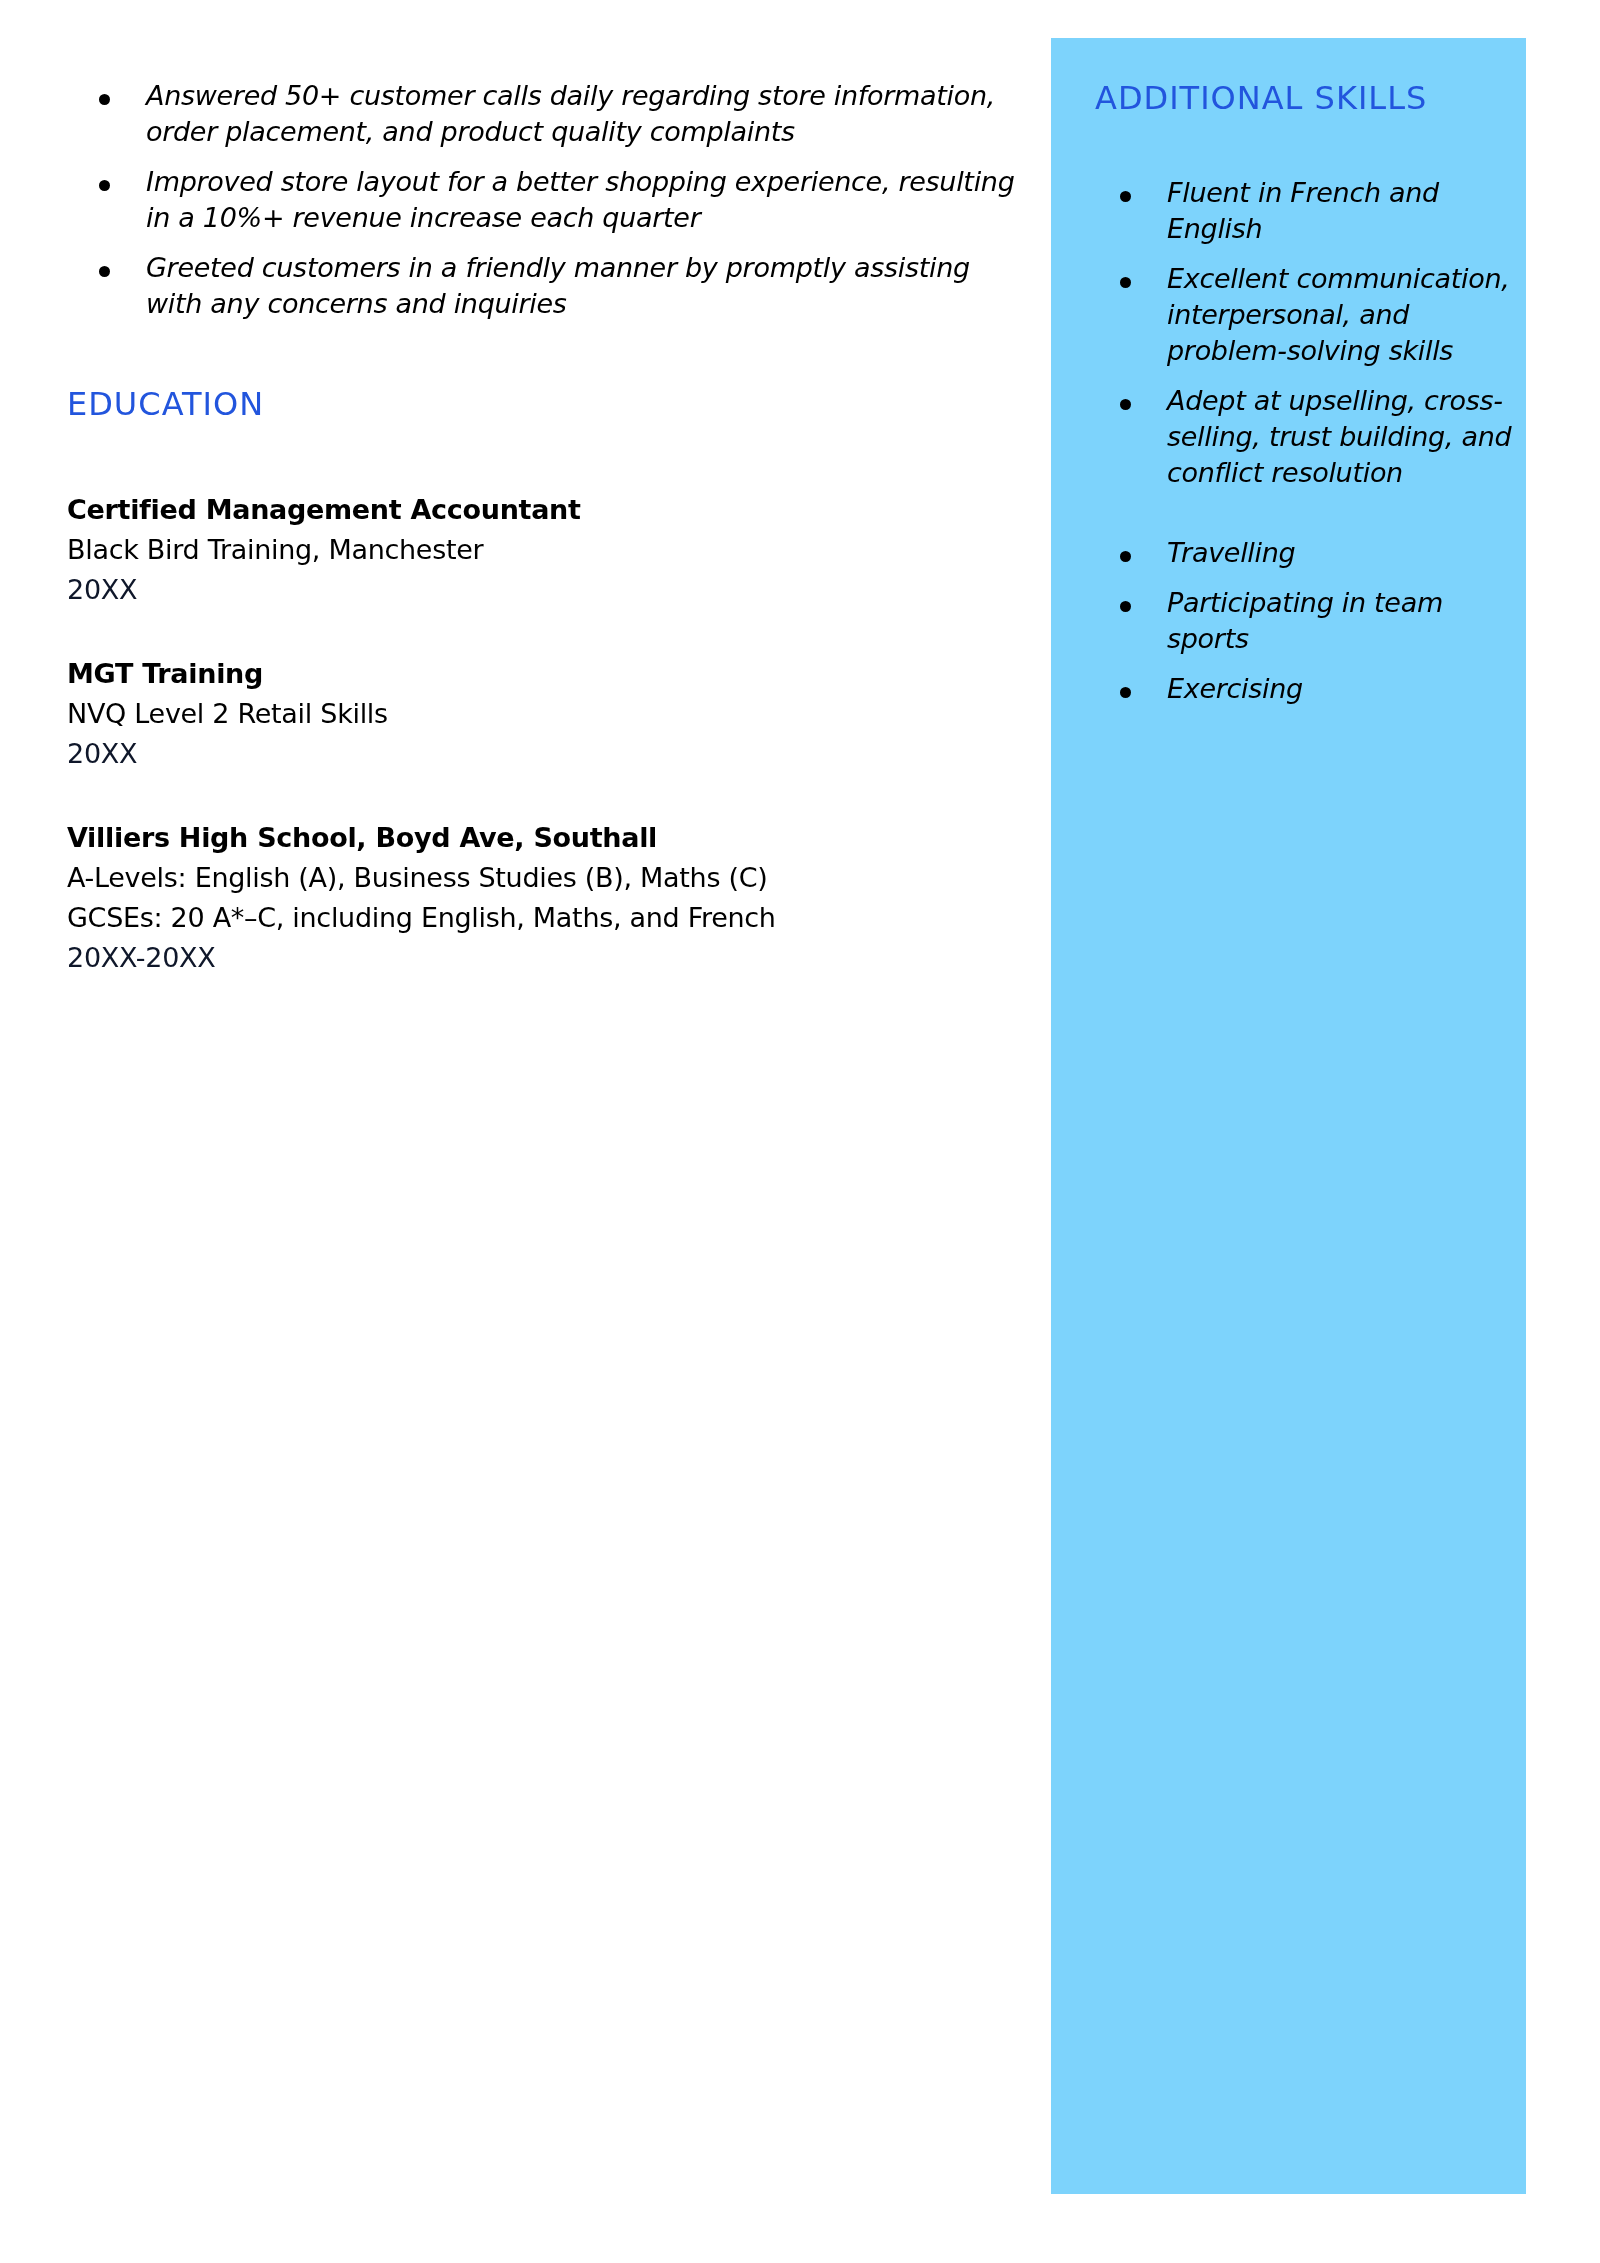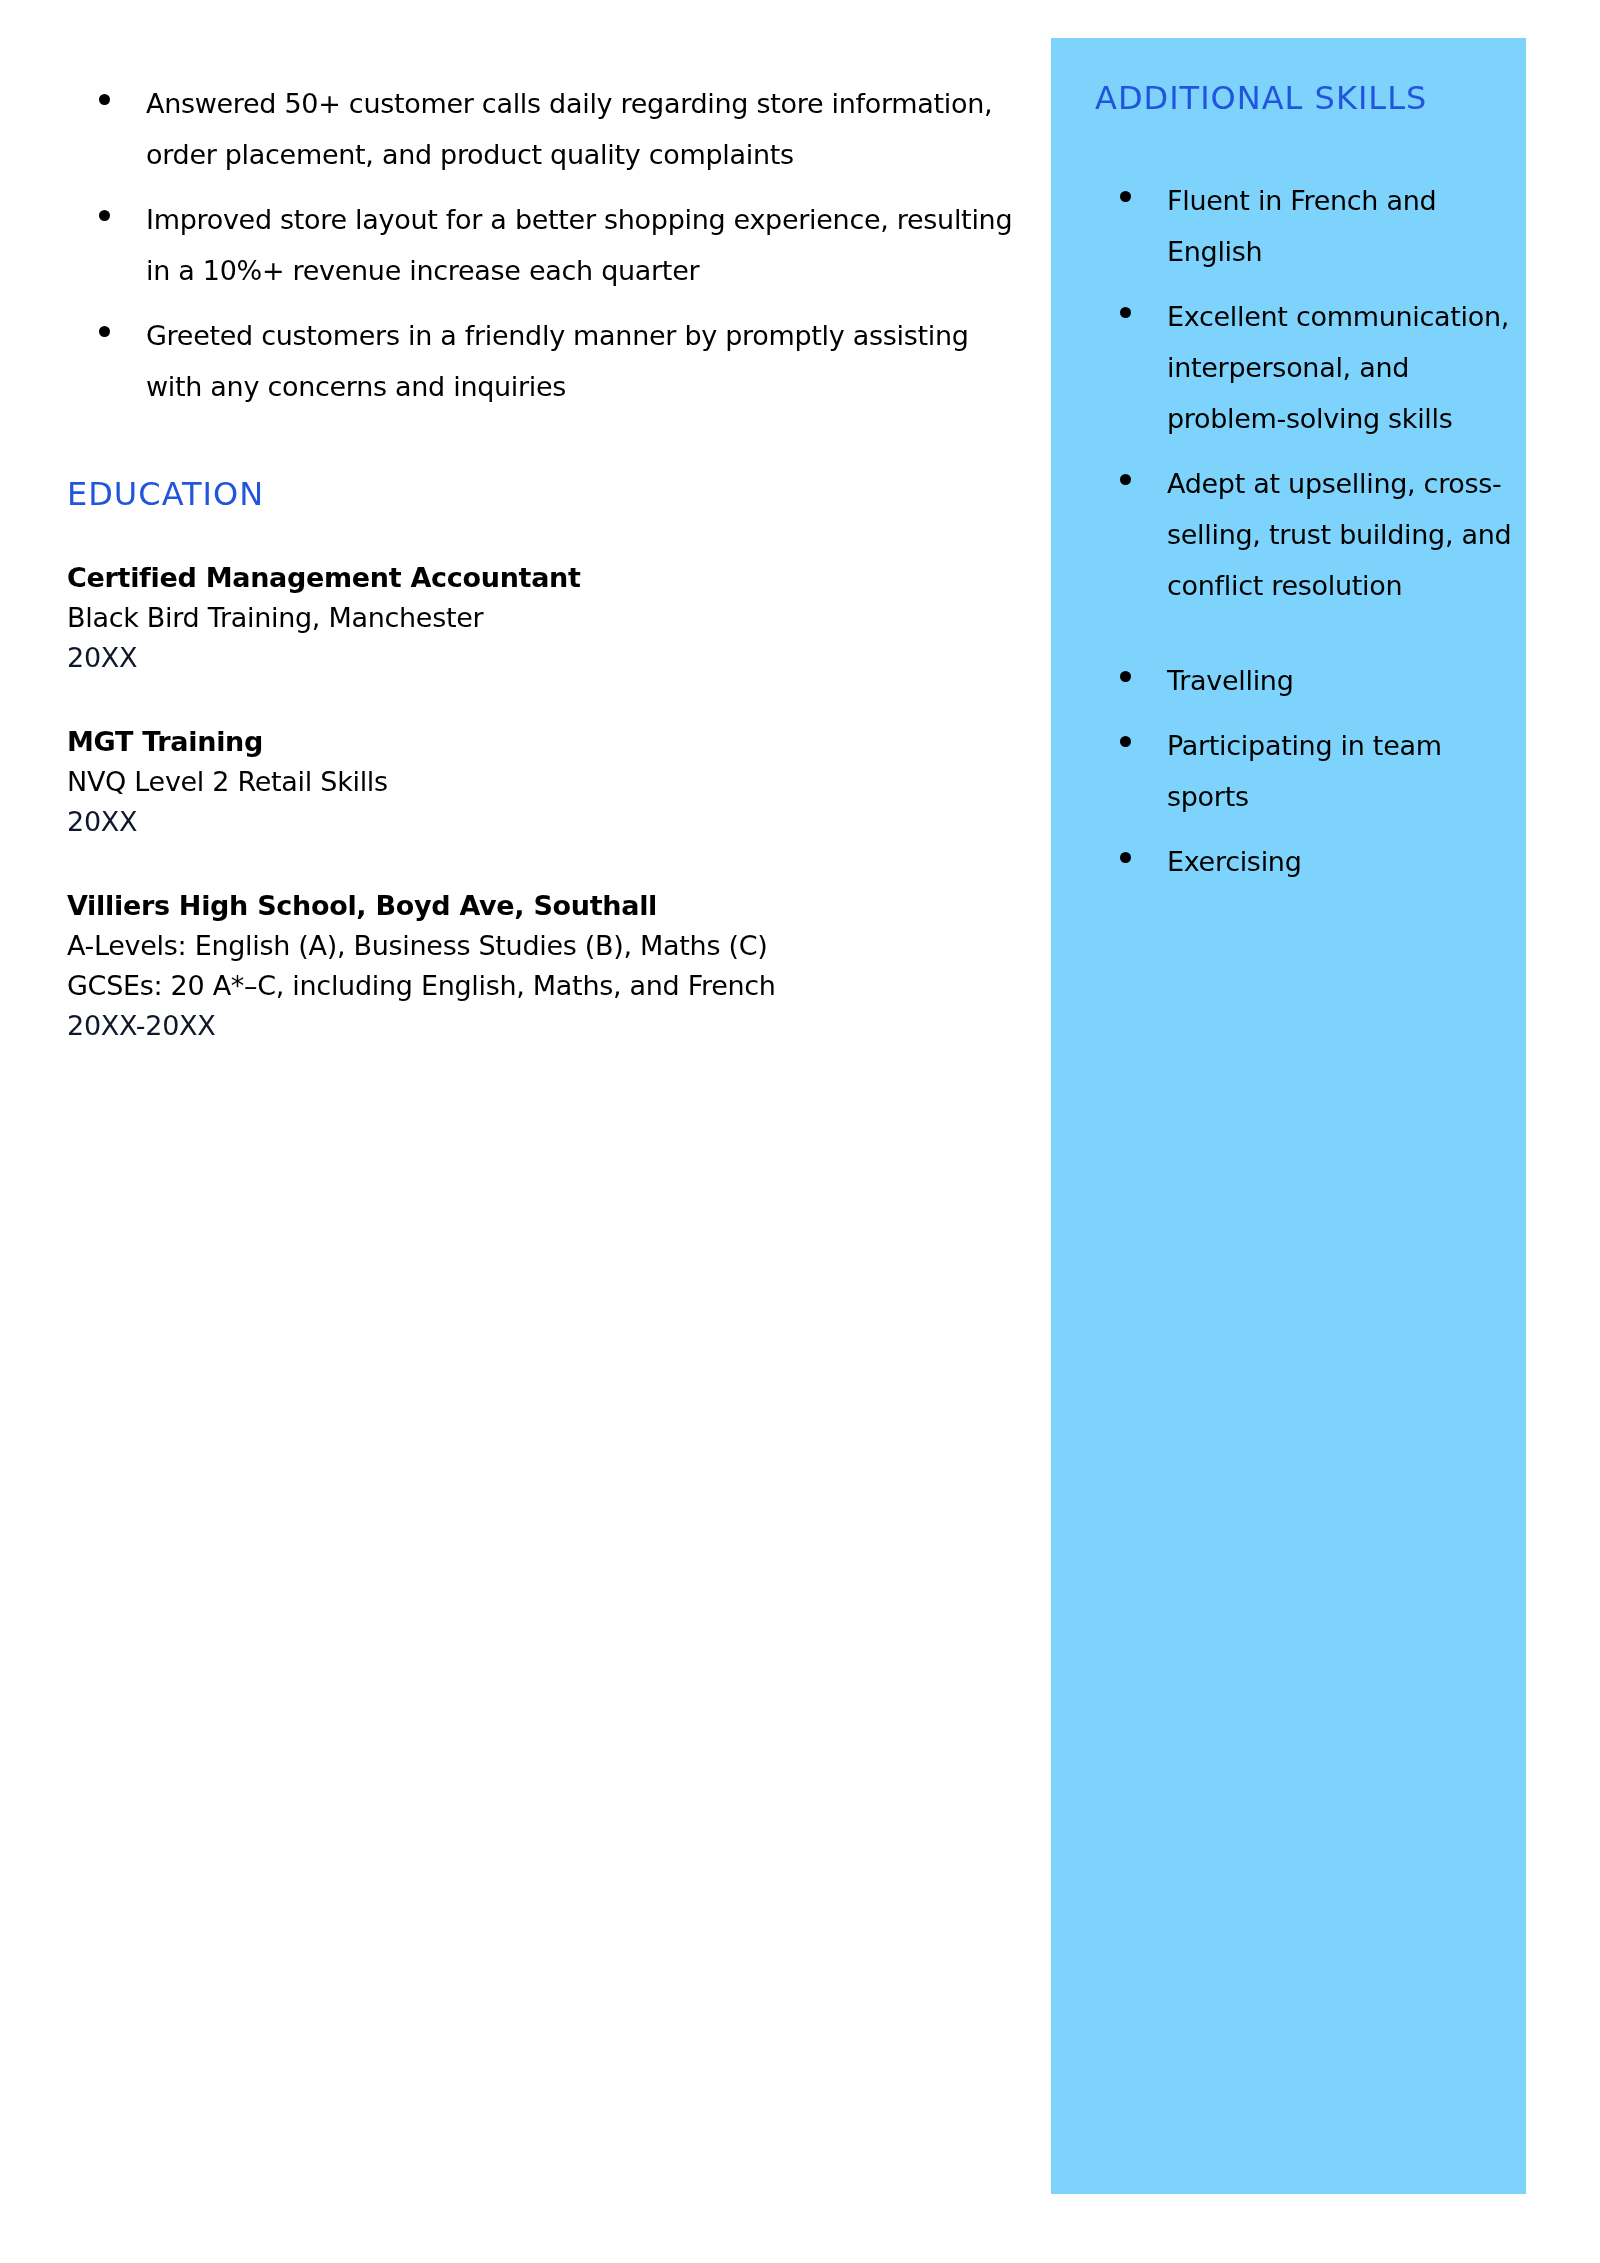--- a/index.html
+++ b/index.html
@@ -2,42 +2,42 @@
 <html><head>
 <meta charset="utf-8">
 <style>
   html, body { margin:0; padding:0; }
   body { width:1600px; height:2263px; background:#ffffff; position:relative; overflow:hidden;
          font-family:"DejaVu Sans", sans-serif; color:#000; }
   .main { position:absolute; left:67px; top:78px; width:960px; }
   .sidebar { position:absolute; left:1051px; top:38px; width:475px; height:2156px; background:#7dd3fc; }
   .side-inner { position:absolute; left:44px; top:40px; width:420px; }
   ul.bul { list-style:none; margin:0; padding:0; }
-  ul.bul li { position:relative; padding-left:79px; font-size:27px; line-height:51px; margin-bottom:14px; letter-spacing:-0.3px; }
+  ul.bul li { position:relative; padding-left:79px; font-size:27px; line-height:36px; margin-bottom:14px; letter-spacing:-0.3px;font-style:italic; }
   ul.bul li .dot { position:absolute; left:32px; top:16px; width:11px; height:11px; border-radius:50%; background:#000; }
   .side-inner ul.bul li { padding-left:72px; font-size:27px; }
   .side-inner ul.bul li .dot { left:25px; }
   h2 { font-weight:normal; color:#2255dd; font-size:32px; letter-spacing:1px; margin:0; line-height:40px; }
   .edu-entry { font-size:27px; line-height:40px; letter-spacing:-0.3px; }
   .edu-entry .t { font-weight:bold; }
   .edu-entry .d { color:#0f172a; }
 </style>
 </head>
 <body>
 
 <div class="main">
   <ul class="bul" style="width:960px;">
     <li><span class="dot"></span><span>Answered 50+ customer calls daily regarding store information, order placement, and product quality complaints</span></li>
     <li><span class="dot"></span><span>Improved store layout for a better shopping experience, resulting in a 10%+ revenue increase each quarter</span></li>
     <li><span class="dot"></span><span>Greeted customers in a friendly manner by promptly assisting with any concerns and inquiries</span></li>
   </ul>
 
   <h2 style="margin-top:62px;">EDUCATION</h2>
 
-  <div class="edu-entry" style="margin-top:44px;">
+  <div class="edu-entry" style="margin-top:66px;">
     <div class="t">Certified Management Accountant</div>
     <div>Black Bird Training, Manchester</div>
     <div class="d">20XX</div>
   </div>
   <div class="edu-entry" style="margin-top:44px;">
     <div class="t">MGT Training</div>
     <div>NVQ Level 2 Retail Skills</div>
     <div class="d">20XX</div>
   </div>
   <div class="edu-entry" style="margin-top:44px;">

